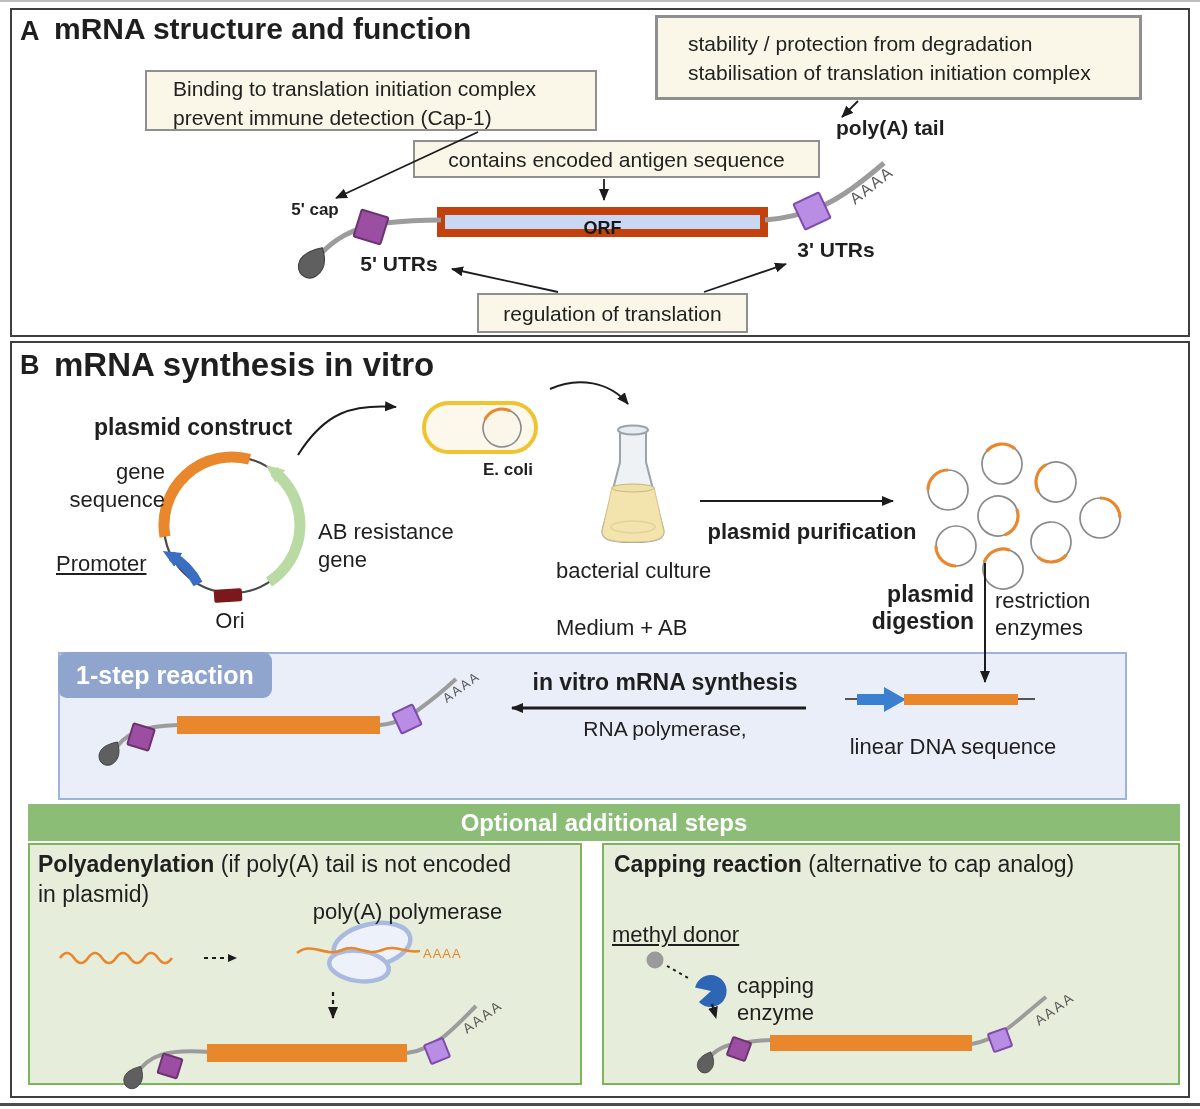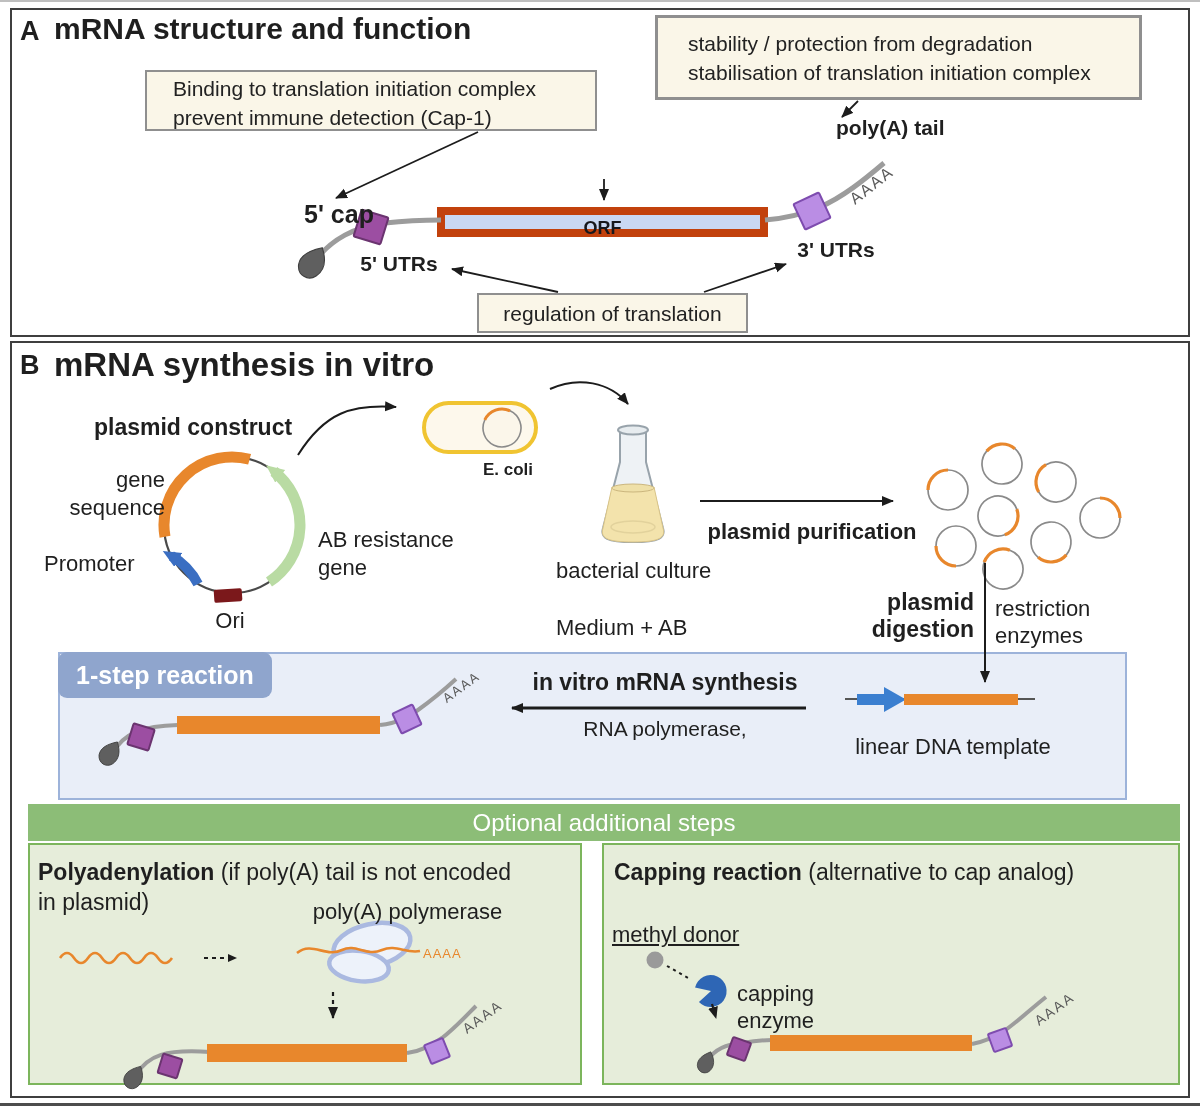--- a/index.html
+++ b/index.html
@@ -4,28 +4,28 @@
 <style>
   html,body{margin:0;padding:0;background:#ffffff;}
   .canvas{position:relative;width:1200px;height:1109px;background:#fff;
           font-family:"Liberation Sans", sans-serif;color:#1f1f1f;overflow:hidden;}
   .abs{position:absolute;box-sizing:border-box;}
   .panelbox{border:2.5px solid #3f3f3f;background:#fff;z-index:1;}
   .callout{background:#faf6e8;border:2px solid #8f8f8f;z-index:2;font-size:21px;line-height:29px;color:#222;}
   .callout .ln{display:block;}
   .bold{font-weight:700;}
   .lbl{font-size:22px;z-index:4;white-space:nowrap;}
-  .wrap{white-space:normal;margin-top:8px;}
+  .wrap{white-space:normal;}
   .ctr{text-align:center;}
   .rgt{text-align:right;}
   .orfbar{background:#c9d8f2;border:8px solid #c2410c;z-index:2;
           font-weight:700;font-size:18px;text-align:center;color:#17181c;}
   .bluebox{background:#e9eef8;border:2px solid #9db3da;z-index:2;}
   .bluetab{background:#8fa5cd;z-index:3;color:#fff;font-weight:700;font-size:25px;line-height:46px;padding-left:18px;}
-  .greenband{background:#8cbd77;z-index:2;color:#fff;font-weight:400;font-size:24px;line-height:37px;text-align:center;}
+  .greenband{background:#8cbd77;z-index:2;color:#fff;font-weight:700;font-size:24px;line-height:37px;text-align:center;}
   .greenbox{background:#e6edda;border:2.5px solid #7cb55c;z-index:2;}
   .aaaa{font-size:14px;color:#5a5a5a;letter-spacing:2px;z-index:4;transform-origin:0 50%;}
   .svglayer{z-index:3;pointer-events:none;}
   .hair{z-index:0;}
 </style>
 </head>
 <body>
 
 <div class="canvas">
 
@@ -40,55 +40,56 @@
   <div class="abs callout" style="left:145px;top:70px;width:452px;height:61px;padding:2px 0 0 26px;">
     <span class="ln">Binding to translation initiation complex</span>
     <span class="ln">prevent immune detection (Cap-1)</span>
   </div>
 
   <div class="abs callout" style="left:655px;top:15px;width:487px;height:85px;border-width:3px;padding:11px 0 0 30px;">
     <span class="ln">stability / protection from degradation</span>
     <span class="ln">stabilisation of translation initiation complex</span>
   </div>
 
+  <div class="abs callout ctr" style="left:413px;top:140px;width:407px;height:38px;line-height:35px;">contains encoded antigen sequence</div>
 
   <div class="abs callout ctr" style="left:477px;top:293px;width:271px;height:40px;line-height:37px;">regulation of translation</div>
 
   <div class="abs orfbar" style="left:437px;top:207px;width:331px;height:30px;line-height:27px;">ORF</div>
 
-  <div class="abs lbl bold ctr" style="left:280px;top:200px;width:70px;font-size:25px;margin-left:24px;">5' cap</div>
+  <div class="abs lbl bold ctr" style="left:280px;top:200px;width:70px;font-size:17px;">5' cap</div>
   <div class="abs lbl bold ctr" style="left:358px;top:252px;width:82px;font-size:21px;">5' UTRs</div>
   <div class="abs lbl bold ctr" style="left:794px;top:238px;width:84px;font-size:21px;">3' UTRs</div>
   <div class="abs lbl bold" style="left:836px;top:116px;font-size:21px;">poly(A) tail</div>
   <div class="abs aaaa" style="left:852px;top:192px;font-size:16px;transform:rotate(-38deg);">AAAA</div>
 
   <div class="abs lbl bold" style="left:20px;top:350px;font-size:27px;">B</div>
   <div class="abs lbl bold" style="left:54px;top:346px;font-size:33px;">mRNA synthesis in vitro</div>
 
   <div class="abs lbl bold ctr" style="left:94px;top:414px;width:196px;font-size:23px;">plasmid construct</div>
   <div class="abs lbl rgt wrap" style="left:30px;top:458px;width:135px;line-height:28px;">gene sequence</div>
-  <div class="abs lbl" style="left:44px;top:551px;">Promoter</div>
+  <div class="abs lbl" style="left:56px;top:551px;text-decoration:underline;">Promoter</div>
   <div class="abs lbl ctr" style="left:200px;top:608px;width:60px;">Ori</div>
   <div class="abs lbl wrap" style="left:318px;top:518px;width:152px;line-height:28px;">AB resistance gene</div>
 
   <div class="abs lbl bold ctr" style="left:466px;top:460px;width:84px;font-size:17px;">E. coli</div>
   <div class="abs lbl" style="left:556px;top:556px;line-height:29px;">
     <span style="display:block;">bacterial culture</span>
     <span style="display:block;margin-top:28px;">Medium + AB</span>
   </div>
 
   <div class="abs lbl bold ctr" style="left:703px;top:519px;width:218px;font-size:22px;">plasmid purification</div>
   <div class="abs lbl bold rgt wrap" style="left:850px;top:581px;width:124px;font-size:23px;line-height:27px;">plasmid digestion</div>
   <div class="abs lbl wrap" style="left:995px;top:587px;width:130px;line-height:27px;">restriction enzymes</div>
 
   <div class="abs bluebox" style="left:58px;top:652px;width:1069px;height:148px;"></div>
   <div class="abs bluetab" style="left:58px;top:652px;width:214px;height:46px;border-radius:9px;">1-step reaction</div>
   <div class="abs lbl bold ctr" style="left:520px;top:669px;width:290px;font-size:23px;">in vitro mRNA synthesis</div>
   <div class="abs lbl ctr" style="left:545px;top:717px;width:240px;font-size:21px;">RNA polymerase,</div>
-  <div class="abs lbl ctr" style="left:843px;top:734px;width:220px;">linear DNA template</div>
+  <div class="abs lbl ctr" style="left:843px;top:734px;width:220px;">linear DNA sequence</div>
   <div class="abs aaaa" style="left:444px;top:692px;font-size:13px;transform:rotate(-36deg);">AAAA</div>
 
   <div class="abs greenband" style="left:28px;top:804px;width:1152px;height:37px;">Optional additional steps</div>
   <div class="abs greenbox" style="left:28px;top:843px;width:554px;height:242px;"></div>
   <div class="abs greenbox" style="left:602px;top:843px;width:578px;height:242px;"></div>
 
   <div class="abs lbl wrap" style="left:38px;top:849px;width:490px;font-size:23px;line-height:30px;">
     <span class="bold">Polyadenylation</span><span> (if poly(A) tail is not encoded in plasmid)</span>
   </div>
   <div class="abs lbl ctr" style="left:295px;top:899px;width:225px;">poly(A) polymerase</div>

